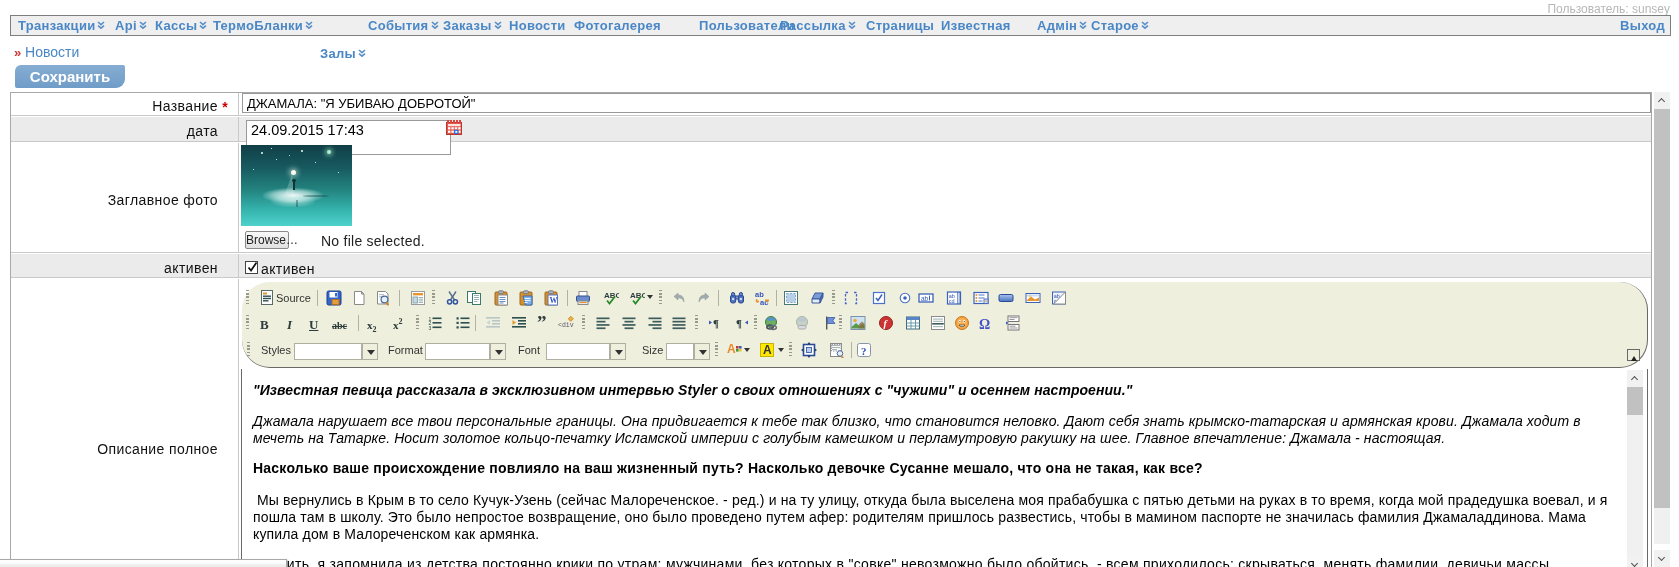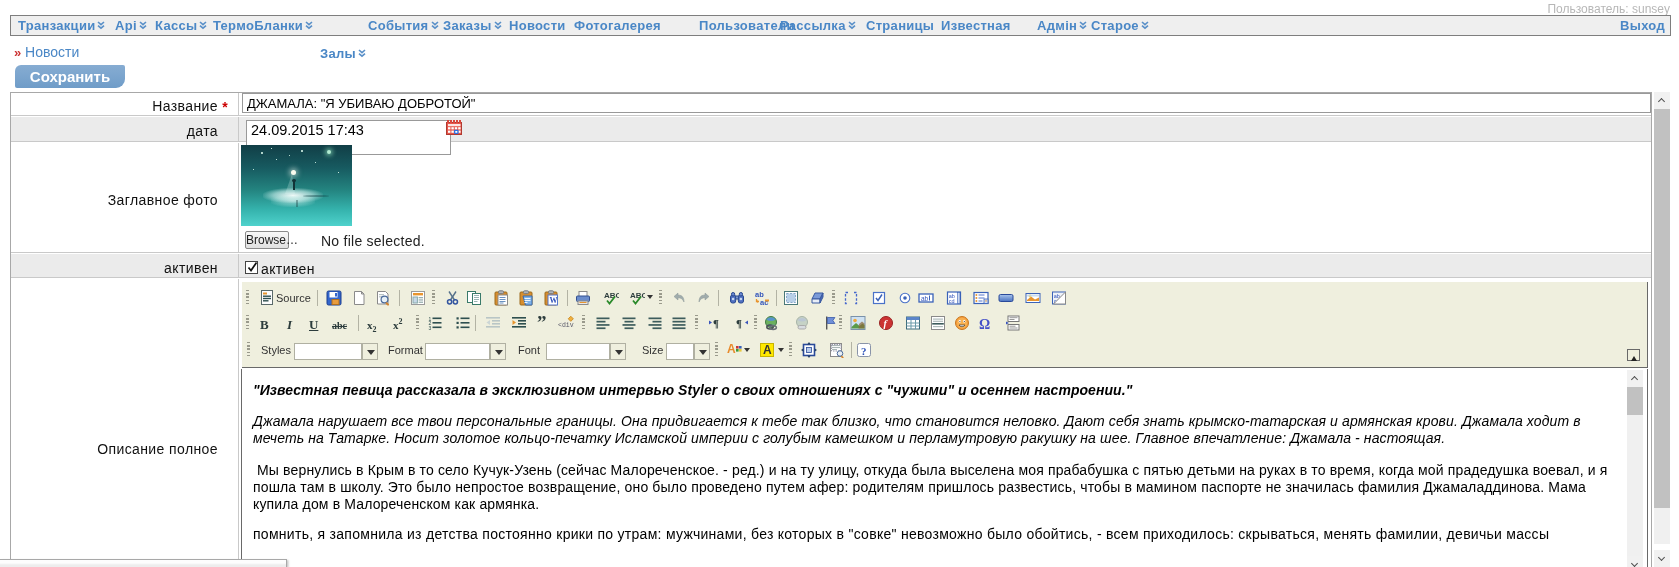--- a/index.html
+++ b/index.html
@@ -24,21 +24,21 @@
 .grey{background:#ebebeb;}
 .inp{position:absolute;background:#fff;border:1px solid #999;font-size:14px;color:#000;padding:0 0 0 4px;line-height:18px;}
 #ph{position:absolute;overflow:hidden;}
 #browse{position:absolute;width:44px;height:18px;background:linear-gradient(180deg,#f8f8f8,#e0e0e0);border:1px solid #8a8a8a;border-radius:2px;font-size:12px;color:#222;text-align:left;line-height:16px;}
 #nofile{position:absolute;font-size:14px;letter-spacing:.25px;color:#222;}
 #cb{position:absolute;width:13px;height:13px;background:#fff;border:1.5px solid #444;}
 #cb svg{position:absolute;left:0px;top:-1px;}
 #aktlbl{position:absolute;font-size:14px;letter-spacing:.4px;color:#111;}
 
 #ed{position:absolute;left:241px;top:282px;width:1407px;height:285px;background:#fff;}
-#tb{position:absolute;left:1px;top:0;width:1406px;height:86px;background:#efefde;border-bottom:1px solid #696969;border-right:1px solid #696969;}
+#tb{position:absolute;left:1px;top:0;width:1406px;height:86px;background:#efefde;border-bottom:1px solid #696969;border-right:1px solid #696969;border-radius:28px;}
 .tbi{position:absolute;}
 .grip{position:absolute;width:3px;height:16px;background:repeating-linear-gradient(180deg,#9a9a8c 0 1.5px,transparent 1.5px 3.2px);}
 .vsep{position:absolute;width:1px;height:16px;background:#b3b3a4;}
 .ddf{position:absolute;height:17px;background:#fff;border:1px solid #b0b0a2;}
 .ddb{position:absolute;width:16px;height:17px;background:#efefde;border:1px solid #b0b0a2;}
 .ddb:after{content:"";position:absolute;left:4px;top:6px;border:4px solid transparent;border-top:5px solid #333;}
 .ico{position:absolute;width:16px;height:16px;}
 #collapse{position:absolute;width:13px;height:12px;border:1px solid #696969;background:#efefde;}
 #collapse:after{content:"";position:absolute;left:2.5px;top:3px;border:3.5px solid transparent;border-bottom:5px solid #222;}
 
@@ -564,20 +564,21 @@
       <div class="ico" style="left:614px;top:60px;"><svg width="16" height="16" viewBox="0 0 16 16">
           <rect x="1.5" y="1.5" width="13" height="13" rx="2" fill="#fff" stroke="#8a94a8"></rect>
           <text x="5" y="12.5" font-size="11" font-weight="bold" fill="#2a50b8" font-family="Liberation Serif">?</text>
         </svg></div>
       <div id="collapse" style="left:1385px;top:67px;"></div>
 </div>
 <div id="cont">
       <div id="ctext">
 <p id="p1"><b><i>"Известная певица рассказала в эксклюзивном интервью Styler о своих отношениях с "чужими" и осеннем настроении."</i></b></p>
 <p id="p2" style="margin-top:14px;letter-spacing:.11px;"><i>Джамала нарушает все твои персональные границы. Она придвигается к тебе так близко, что становится неловко. Дают себя знать крымско-татарская и армянская крови. Джамала ходит в мечеть на Татарке. Носит золотое кольцо-печатку Исламской империи с голубым камешком и перламутровую ракушку на шее. Главное впечатление: Джамала - настоящая.</i></p>
+<p id="p3" style="margin-top:13px;letter-spacing:.22px;"><b>Насколько ваше происхождение повлияло на ваш жизненный путь? Насколько девочке Сусанне мешало, что она не такая, как все?</b></p>
 <p id="p4" style="margin-top:15px;letter-spacing:.15px;">&nbsp;Мы вернулись в Крым в то село Кучук-Узень (сейчас Малореченское. - ред.) и на ту улицу, откуда была выселена моя прабабушка с пятью детьми на руках в то время, когда мой прадедушка воевал, и я пошла там в школу. Это было непростое возвращение, оно было проведено путем афер: родителям пришлось развестись, чтобы в мамином паспорте не значилась фамилия Джамаладдинова. Мама купила дом в Малореченском как армянка.</p>
 <p id="p5" style="margin-top:13px;letter-spacing:.28px;">помнить, я запомнила из детства постоянно крики по утрам: мужчинами, без которых в "совке" невозможно было обойтись, - всем приходилось: скрываться, менять фамилии, девичьи массы</p>
 </div>
 <div id="edsb">
 <div class="sbbtn" style="left:0;top:0;">
           <div class="chev up"></div>
         </div>
 <div class="sbtrack" style="left:0;top:17px;height:181px;"></div>
 <div class="sbthumb" style="left:0;top:17px;height:28px;"></div>
 <div class="sbbtn" style="left:0;top:186px;height:20px;">

